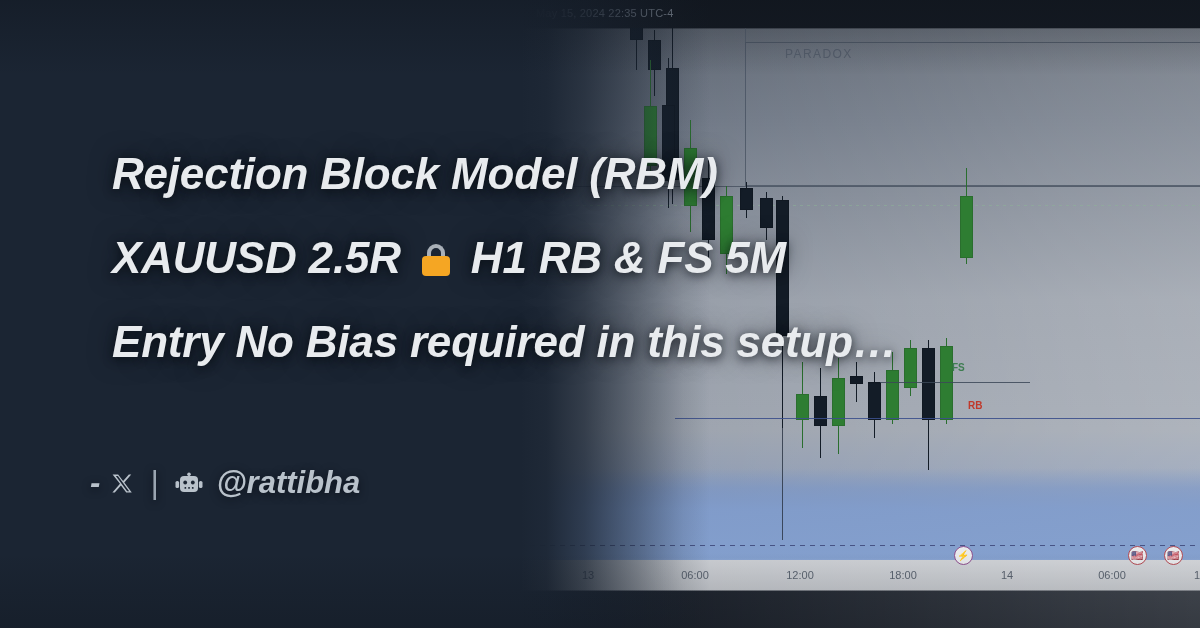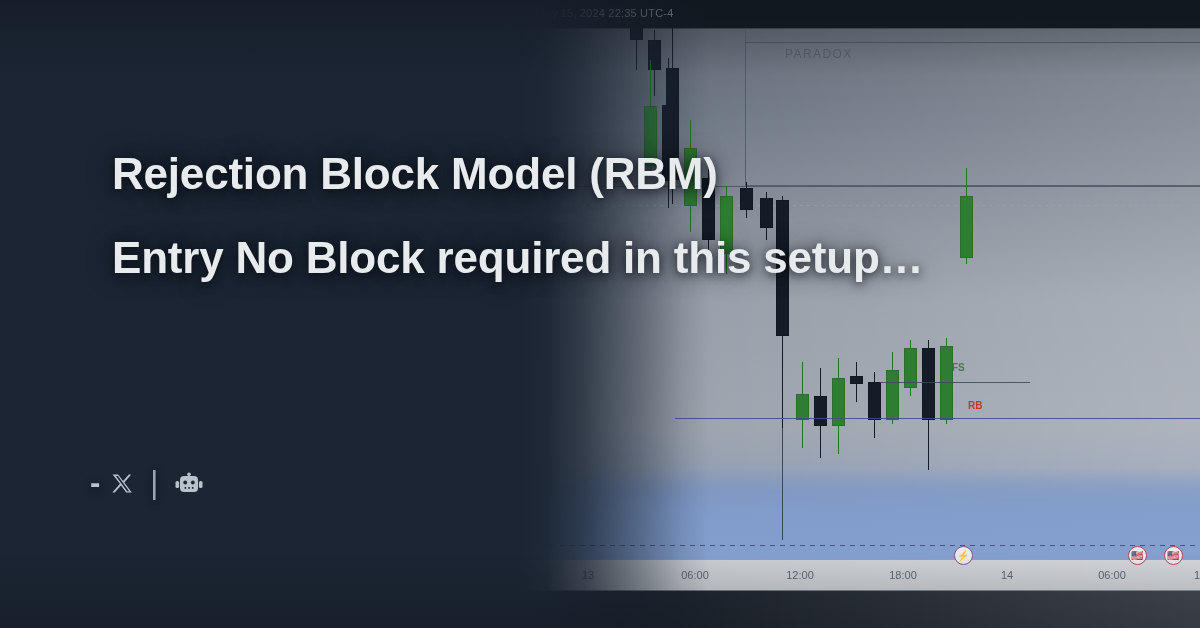--- a/index.html
+++ b/index.html
@@ -256,21 +256,21 @@
       rgba(10,14,20,0.0) 12%,
       rgba(10,14,20,0.0) 88%,
       rgba(10,14,20,0.25) 100%);
     pointer-events: none;
   }
 
   
   #text-layer {
     position: absolute;
     left: 0; top: 0;
-    width: 1200px; height: 528px;
+    width: 1200px; height: 528px; font-style: italic;
   }
   #headline {
     position: absolute;
     left: 112px; top: 132px;
     width: 1060px;
   }
   .hl-line {
     color: #e8ebee;
     font-size: 44px;
     font-weight: bold;
@@ -476,22 +476,30 @@
     <div id="chart-fade-left"></div>
   </div>
 
   <div id="vignette"></div>
 
   <div id="text-layer">
 
     <div id="headline">
       <div class="hl-line">Rejection Block Model (RBM)</div>
 
-
-      <div class="hl-line">Entry No Block required in this setup…</div>
+      <div class="hl-line">
+        <span>XAUUSD 2.5R</span>
+        <span class="lock-emoji">
+          <span class="lock-shackle"></span>
+          <span class="lock-body"></span>
+        </span>
+        <span>H1 RB &amp; FS 5M</span>
+      </div>
+
+      <div class="hl-line">Entry No Bias required in this setup…</div>
     </div>
 
     <div id="attribution">
       <span class="dash">-</span>
 
       <span id="x-logo">
         <svg viewBox="0 0 24 24" width="26" height="26" aria-hidden="true">
           <path d="M2.4 2.2h5.1l4.6 6.2 5.3-6.2h2.2l-6.4 7.5 6.9 9.3h-5.1l-4.9-6.6-5.7 6.6H2.2l7-8.1L2.4 2.2zm3 1.6 10.4 14h1.9L7.3 3.8H5.4z" fill="#b9c2cb"></path>
         </svg>
       </span>
@@ -510,15 +518,16 @@
           <g fill="#1b2533">
             <circle cx="11.2" cy="10.5" r="1.9"></circle>
             <circle cx="18.8" cy="10.5" r="1.9"></circle>
             <rect x="10.5" y="15" width="1.7" height="1.7" rx="0.5"></rect>
             <rect x="14.2" y="15" width="1.7" height="1.7" rx="0.5"></rect>
             <rect x="17.9" y="15" width="1.7" height="1.7" rx="0.5"></rect>
           </g>
         </svg>
       </span>
 
+      <span>@rattibha</span>
     </div>
   </div>
 </div>
 
 </body></html>

